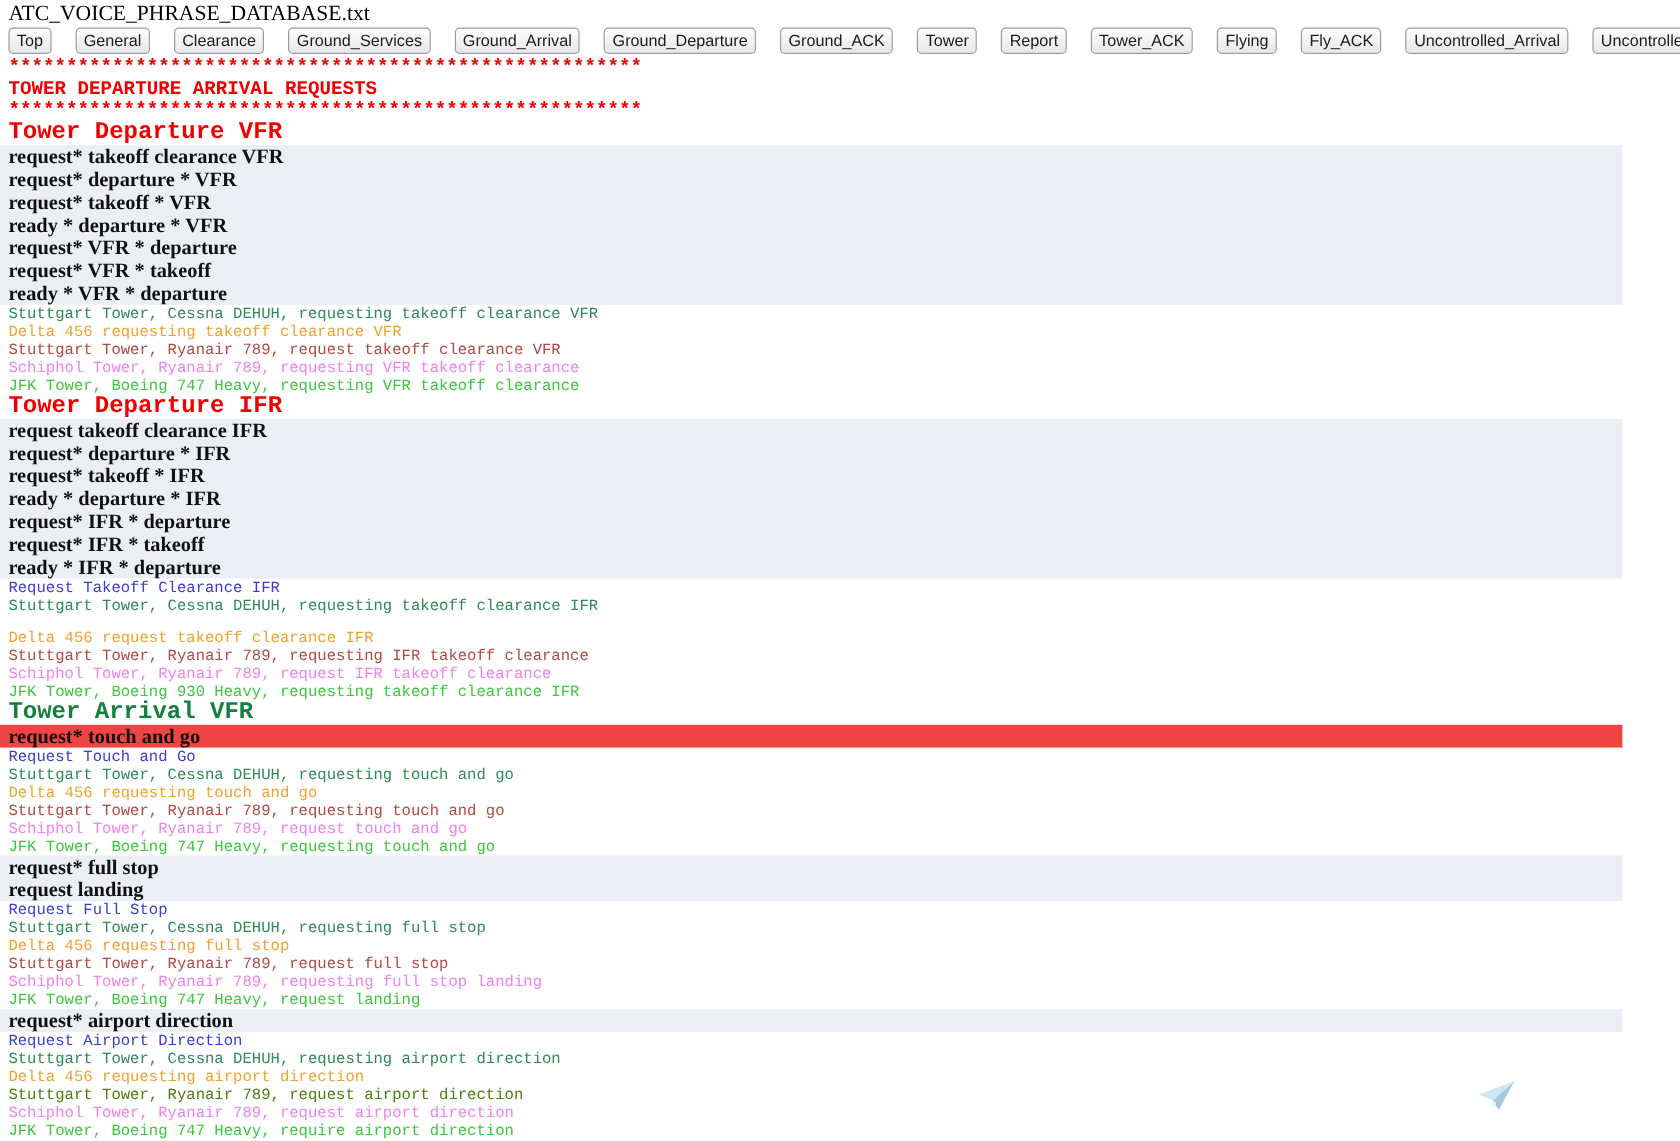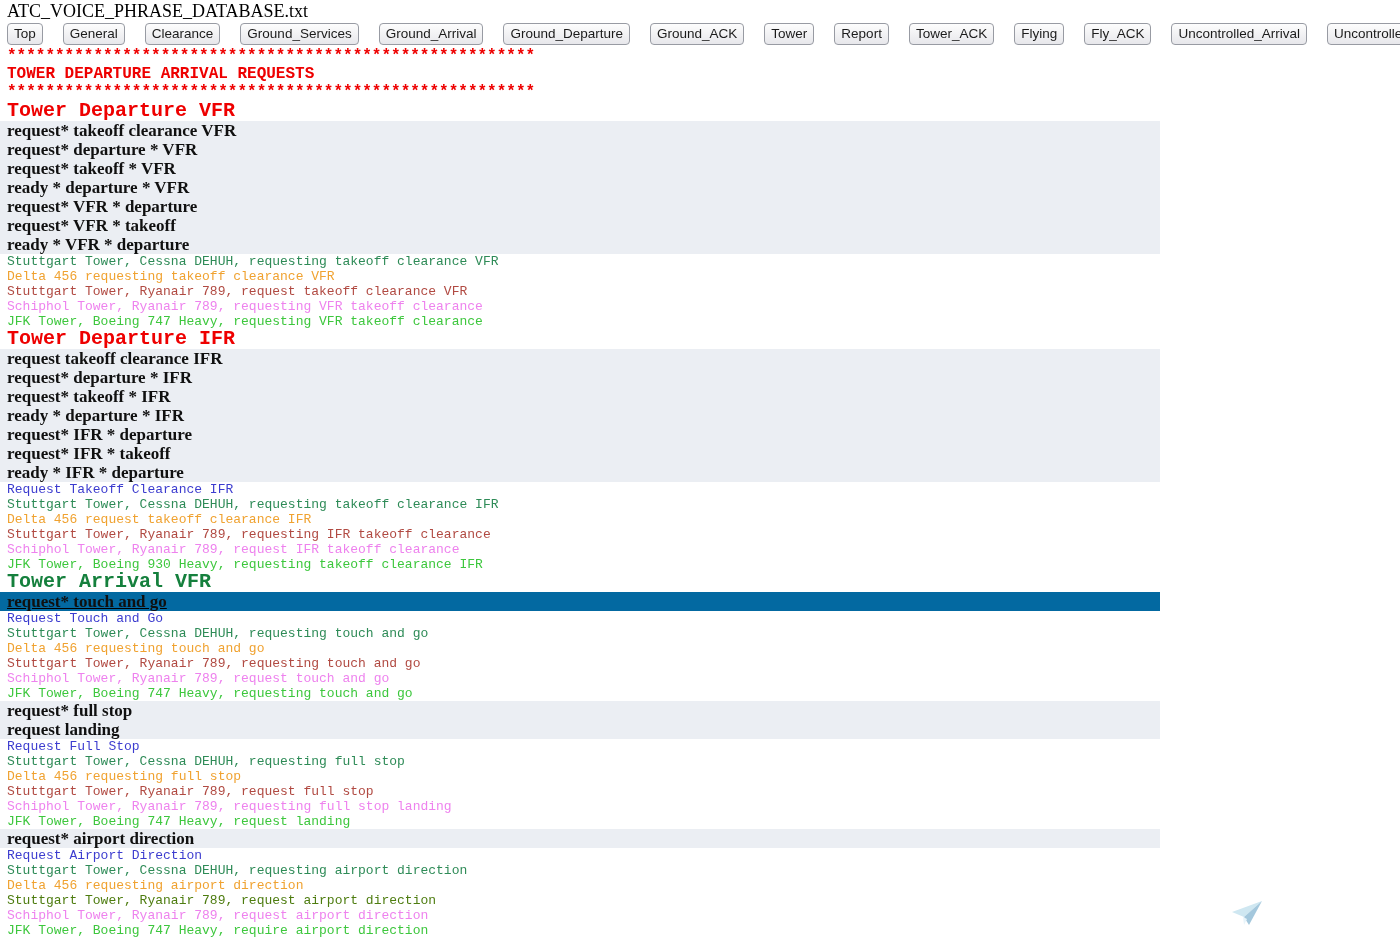--- a/index.html
+++ b/index.html
@@ -48,21 +48,21 @@
   .section-heading {
     font-family: "Liberation Mono", monospace;
     font-weight: bold;
     font-size: 20px;
     line-height: 20px;
     padding-left: 7px;
     white-space: pre;
   }
   .phrase-block {
     padding-left: 7px;
-    width: 1160px;
+    width: 1352px;
   }
   .phrase-line {
     font-family: "Liberation Serif", serif;
     font-weight: bold;
     font-size: 17px;
     line-height: 19px;
     color: #101010;
     white-space: pre;
   }
   .example-block { width: 1400px; }
@@ -134,27 +134,27 @@
         <div class="phrase-line">request* departure * IFR</div>
         <div class="phrase-line">request* takeoff * IFR</div>
         <div class="phrase-line">ready * departure * IFR</div>
         <div class="phrase-line">request* IFR * departure</div>
         <div class="phrase-line">request* IFR * takeoff</div>
         <div class="phrase-line">ready * IFR * departure</div>
       </div>
       <div class="example-block">
         <div class="example-line" style="color: rgb(60, 60, 207);">Request Takeoff Clearance IFR</div>
         <div class="example-line" style="color: rgb(46, 139, 87);">Stuttgart Tower, Cessna DEHUH, requesting takeoff clearance IFR</div>
-        <div class="example-line" style="color: rgb(240, 162, 48);">Delta 456 request takeoff clearance IFR</div>
+        <div class="example-line" style="color: rgb(240, 162, 48); margin-top: 12px;">Delta 456 request takeoff clearance IFR</div>
         <div class="example-line" style="color: rgb(177, 74, 66);">Stuttgart Tower, Ryanair 789, requesting IFR takeoff clearance</div>
         <div class="example-line" style="color: rgb(238, 130, 238);">Schiphol Tower, Ryanair 789, request IFR takeoff clearance</div>
         <div class="example-line" style="color: rgb(61, 199, 61);">JFK Tower, Boeing 930 Heavy, requesting takeoff clearance IFR</div>
       </div>
       <div class="section-heading" style="color: #15803d;">Tower Arrival VFR</div>
-      <div class="phrase-block" style="background: #0369a1; text-decoration: underline;">
+      <div class="phrase-block" style="background: #ef4444;">
         <div class="phrase-line">request* touch and go</div>
       </div>
       <div class="example-block">
         <div class="example-line" style="color: rgb(60, 60, 207);">Request Touch and Go</div>
         <div class="example-line" style="color: rgb(46, 139, 87);">Stuttgart Tower, Cessna DEHUH, requesting touch and go</div>
         <div class="example-line" style="color: rgb(240, 162, 48);">Delta 456 requesting touch and go</div>
         <div class="example-line" style="color: rgb(177, 74, 66);">Stuttgart Tower, Ryanair 789, requesting touch and go</div>
         <div class="example-line" style="color: rgb(238, 130, 238);">Schiphol Tower, Ryanair 789, request touch and go</div>
         <div class="example-line" style="color: rgb(61, 199, 61);">JFK Tower, Boeing 747 Heavy, requesting touch and go</div>
       </div>

